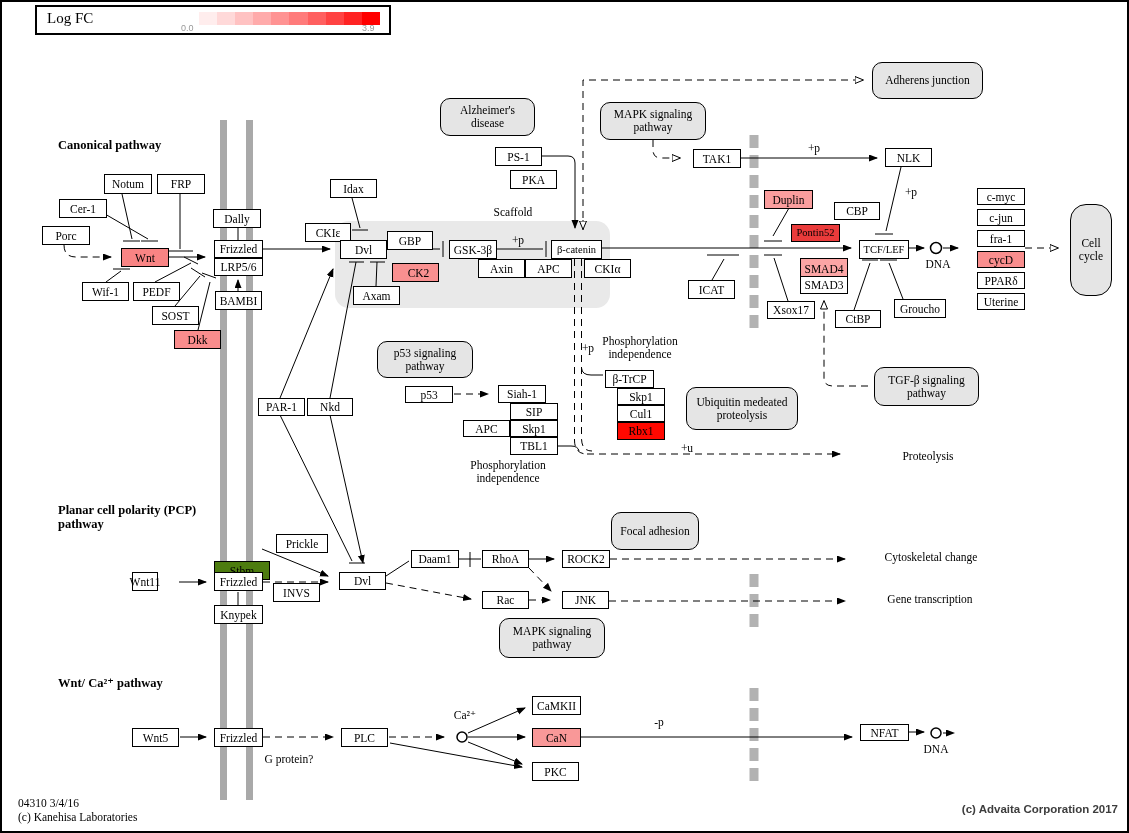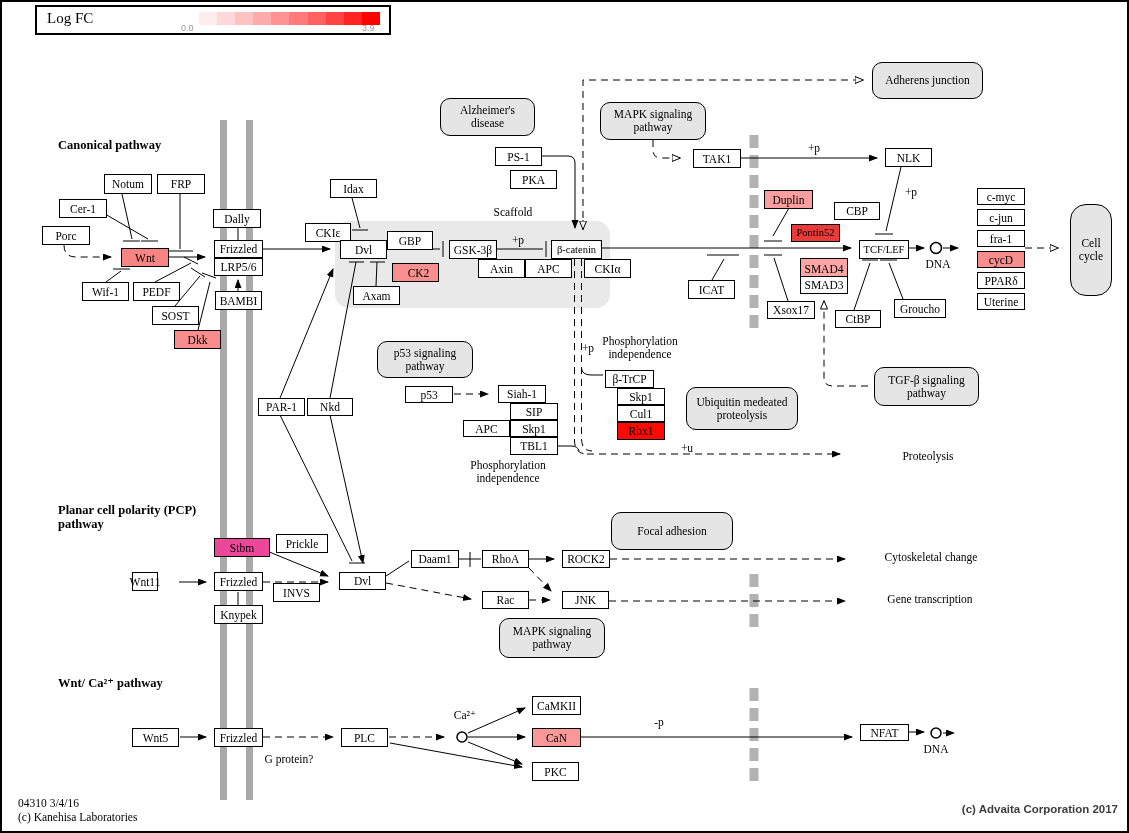--- a/index.html
+++ b/index.html
@@ -219,33 +219,33 @@
       <div class="node gene" style="left: 603px; top: 368px; width: 49px; height: 18px;">β-TrCP</div>
       <div class="node gene" style="left: 615px; top: 386px; width: 48px; height: 17px;">Skp1</div>
       <div class="node gene" style="left: 615px; top: 403px; width: 48px; height: 17px;">Cul1</div>
       <div class="node gene" style="left: 615px; top: 420px; width: 48px; height: 18px; background: rgb(255, 8, 0);">Rbx1</div>
       <div class="node pathway" style="left: 684px; top: 385px; width: 112px; height: 43px;">Ubiquitin medeated
 proteolysis</div>
       <div class="node pathway" style="left: 872px; top: 365px; width: 105px; height: 39px;">TGF-β signaling
 pathway</div>
       <div class="node gene" style="left: 256px; top: 396px; width: 47px; height: 18px;">PAR-1</div>
       <div class="node gene" style="left: 305px; top: 396px; width: 46px; height: 18px;">Nkd</div>
-      <div class="node gene" style="left: 212px; top: 536px; width: 56px; height: 19px; background: #ec4899;">Stbm</div>
+      <div class="node gene" style="left: 212px; top: 559px; width: 56px; height: 19px; background: #4d7c0f;">Stbm</div>
       <div class="node gene" style="left: 274px; top: 532px; width: 52px; height: 19px;">Prickle</div>
       <div class="node gene" style="left: 130px; top: 570px; width: 26px; height: 19px;">Wnt11</div>
       <div class="node gene" style="left: 212px; top: 570px; width: 49px; height: 19px;">Frizzled</div>
       <div class="node gene" style="left: 271px; top: 581px; width: 47px; height: 19px;">INVS</div>
       <div class="node gene" style="left: 212px; top: 603px; width: 49px; height: 19px;">Knypek</div>
       <div class="node gene" style="left: 337px; top: 570px; width: 47px; height: 18px;">Dvl</div>
       <div class="node gene" style="left: 409px; top: 548px; width: 48px; height: 18px;">Daam1</div>
       <div class="node gene" style="left: 480px; top: 548px; width: 47px; height: 18px;">RhoA</div>
       <div class="node gene" style="left: 560px; top: 548px; width: 48px; height: 18px;">ROCK2</div>
       <div class="node gene" style="left: 480px; top: 589px; width: 47px; height: 18px;">Rac</div>
       <div class="node gene" style="left: 560px; top: 589px; width: 47px; height: 18px;">JNK</div>
-      <div class="node pathway" style="left: 609px; top: 510px; width: 122px; height: 38px;">Focal adhesion</div>
+      <div class="node pathway" style="left: 609px; top: 510px; width: 88px; height: 38px;">Focal adhesion</div>
       <div class="node pathway" style="left: 497px; top: 616px; width: 106px; height: 40px;">MAPK signaling
 pathway</div>
       <div class="node gene" style="left: 130px; top: 726px; width: 47px; height: 19px;">Wnt5</div>
       <div class="node gene" style="left: 212px; top: 726px; width: 49px; height: 19px;">Frizzled</div>
       <div class="node gene" style="left: 339px; top: 726px; width: 47px; height: 19px;">PLC</div>
       <div class="node gene" style="left: 530px; top: 694px; width: 49px; height: 19px;">CaMKII</div>
       <div class="node gene" style="left: 530px; top: 726px; width: 49px; height: 19px; background: rgb(249, 152, 152);">CaN</div>
       <div class="node gene" style="left: 530px; top: 760px; width: 47px; height: 19px;">PKC</div>
       <div class="node gene" style="left: 858px; top: 722px; width: 49px; height: 17px;">NFAT</div>
       <div class="node text" style="left: 444px; top: 204px; width: 54px; height: 14px; margin-left: 40px;">Scaffold</div>

